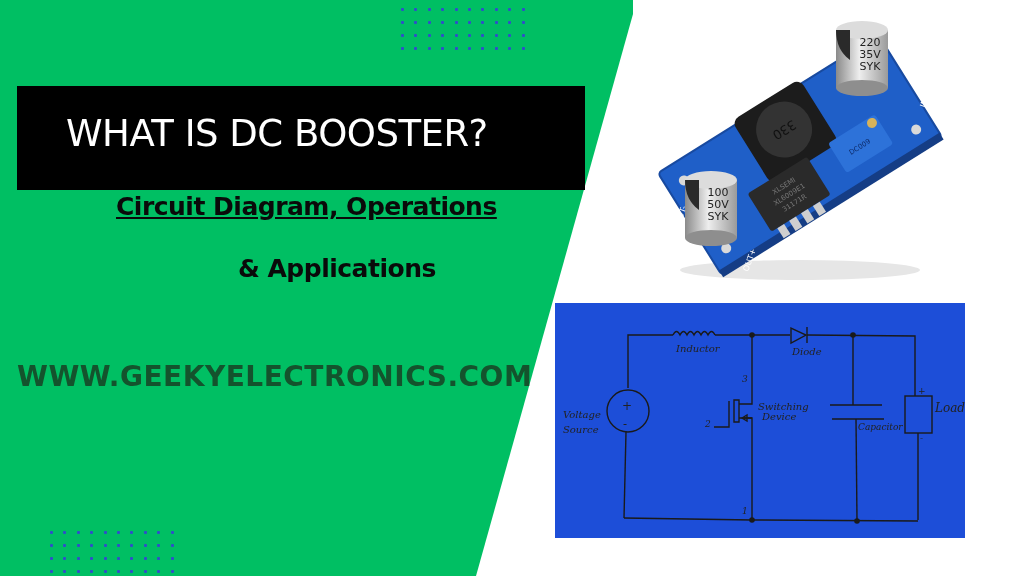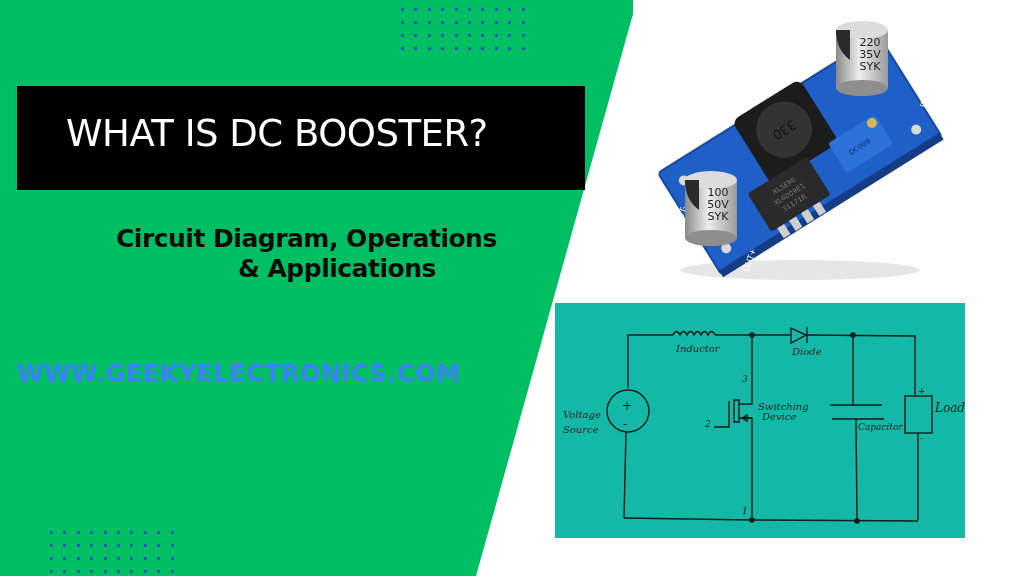--- a/index.html
+++ b/index.html
@@ -5,25 +5,25 @@
   html, body { margin:0; padding:0; }
   body { width:1024px; height:576px; position:relative; overflow:hidden; background:#ffffff; font-family:"DejaVu Sans", sans-serif; }
   .bg-green { position:absolute; left:0; top:0; width:1024px; height:576px; }
   .dots { position:absolute; display:grid; grid-template-columns:repeat(10, 13.4px); grid-auto-rows:13px; }
   .dot { width:3px; height:3px; background:#2f4fc9; border-radius:1px; }
   .dots.top { left:401px; top:8px; }
   .dots.bottom { left:50px; top:531px; }
   .title-box { position:absolute; left:17px; top:86px; width:568px; height:104px; background:#000; }
   .title { position:absolute; left:66px; top:112px; color:#fff; font-family:"DejaVu Sans", sans-serif; font-weight:normal; font-size:37px; letter-spacing:-0.5px; white-space:nowrap; }
   .subtitle { position:absolute; color:#0a0a0a; font-weight:bold; font-size:25px; letter-spacing:-0.5px; white-space:nowrap; }
-  .sub1 { left:116px; top:224px; }
+  .sub1 { left:116px; top:192px;text-decoration:underline; }
   .sub2 { left:238px; top:254px; }
-  .watermark { position:absolute; left:17px; top:360px; color:#3b82f6; font-weight:bold; font-size:24px; letter-spacing:0.5px; white-space:nowrap; }
+  .watermark { position:absolute; left:17px; top:360px; color:#14532d; font-weight:bold; font-size:28px; letter-spacing:0.5px; white-space:nowrap; }
   .module { position:absolute; left:650px; top:20px; width:300px; height:270px; }
-  .circuit { position:absolute; left:555px; top:303px; width:410px; height:235px; background:#14b8a6; }
+  .circuit { position:absolute; left:555px; top:303px; width:410px; height:235px; background:#1d4ed8; }
   .hand { font-family:"DejaVu Serif", serif; font-style:italic; fill:#222; }
 </style>
 </head>
 <body>
 
 <svg class="bg-green" viewBox="0 0 1024 576">
   <polygon points="0,0 633,0 633,14 476,576 0,576" fill="#00bf63"></polygon>
 </svg>
 
 <div class="dots top">

